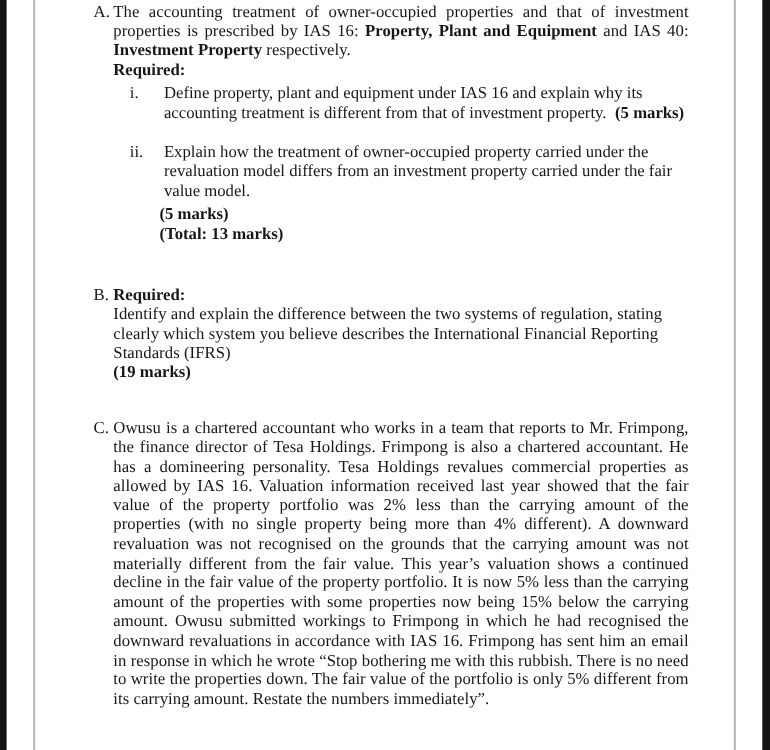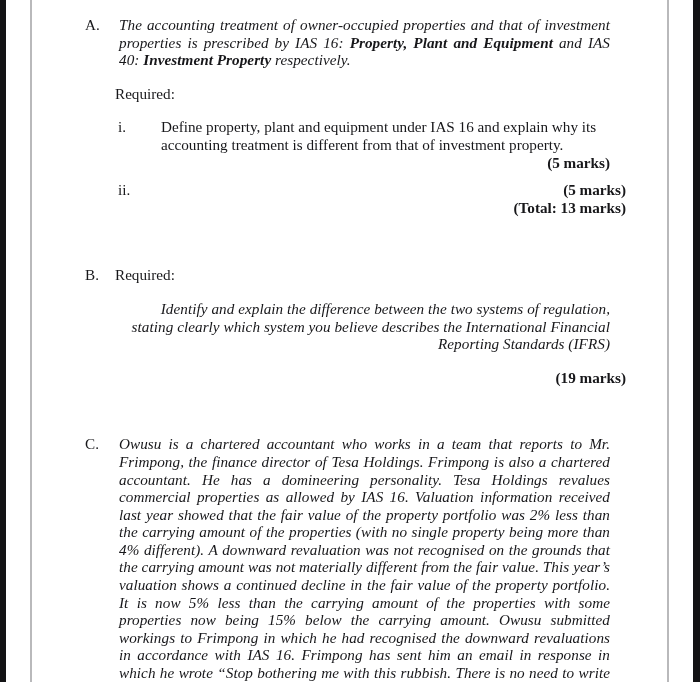--- a/index.html
+++ b/index.html
@@ -59,31 +59,30 @@
     font-size: 15.2px;
     line-height: 17.6px;
     letter-spacing: .1px;
   }
 
   .body {
     font-size: 15.2px;
     line-height: 17.6px;
     text-align: justify;
     text-justify: inter-word;
-    margin: 16px;
+    margin: 0;
     letter-spacing: .05px;
-    font-style: italic;
   }
-  .body.ragged { text-align: right; }
+  .body.ragged { text-align: left; }
 
   .req {
-    font-weight: normal;
+    font-weight: bold;
     font-size: 15.2px;
     line-height: 17.6px;
-    margin: 12px;
+    margin: 0;
   }
 
   
   .subitem {
     position: relative;
     padding-left: 42px;
     margin-top: 0;
   }
   .sub-marker {
     position: absolute;
@@ -91,29 +90,29 @@
     top: 0;
     width: 22px;
     text-align: left;
     font-size: 15.2px;
     line-height: 17.6px;
   }
   .sub-body {
     font-size: 15.2px;
     line-height: 17.6px;
     text-align: left;
-    margin: 16px;
+    margin: 4px;
   }
 
   .marks {
     font-weight: bold;
     font-size: 15.2px;
     line-height: 17.6px;
     display: block;
-    text-align: right;
+    text-align: left;
   }
   .marks.inline-right { float: right; }
 
   .spacer-sm { height: 10px; }
   .spacer-md { height: 22px; }
   .spacer-lg { height: 33px; }
   .spacer-xl { height: 38px; }
 
   .clear { clear: both; }
 
@@ -144,20 +143,21 @@
       <p class="sub-body"><span>Define property, plant and equipment under IAS 16 and explain why its accounting treatment is different from that of investment property.</span>
         <span class="marks inline-right">(5 marks)</span>
       </p>
       <div class="clear"></div>
     </div>
 
     <div class="spacer-sm"></div>
 
     <div class="subitem">
       <span class="sub-marker">ii.</span>
+      <p class="sub-body">Explain how the treatment of owner-occupied property carried under the revaluation model differs from an investment property carried under the fair value model.</p>
       <span class="marks">(5 marks)</span>
       <span class="marks">(Total: 13 marks)</span>
     </div>
   </div>
 
   <div class="spacer-xl"></div>
 
   <div class="question" id="section-b">
     <span class="q-letter">B.</span>
 

